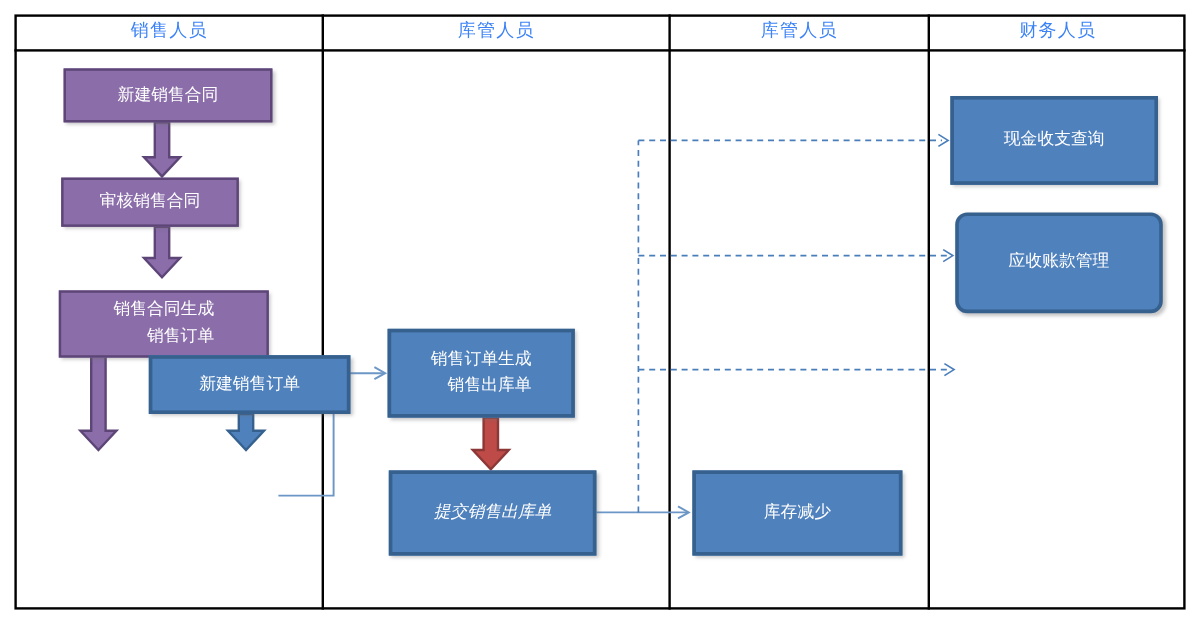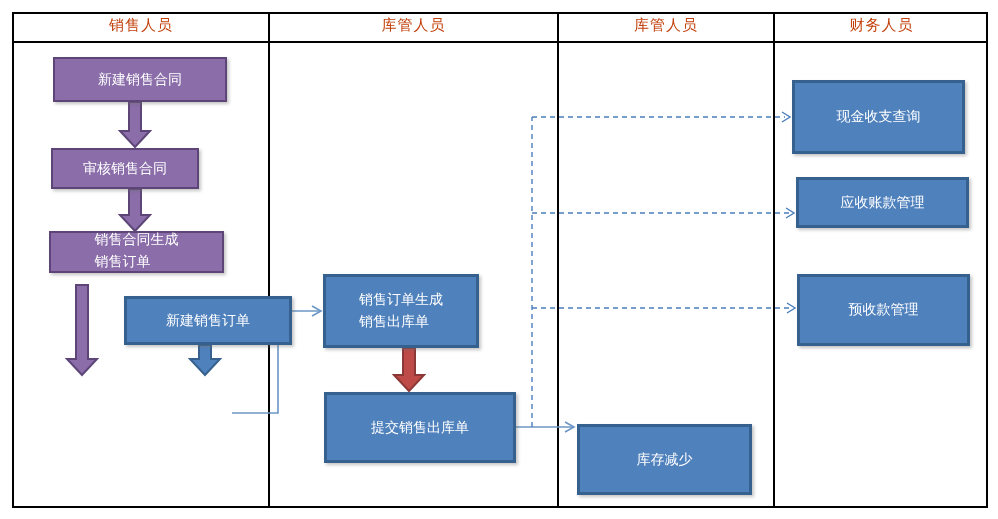--- a/index.html
+++ b/index.html
@@ -9,25 +9,25 @@
     overflow:hidden;
   }
   .frame{
     position:absolute;left:12px;top:12px;width:976px;height:496px;
     border:2px solid #000;box-sizing:border-box;background:transparent;
   }
   .vline{position:absolute;top:12px;height:496px;width:2px;background:#000;}
   .hline{position:absolute;left:12px;top:41px;width:976px;height:2px;background:#000;}
   .lane-header{
     position:absolute;top:12px;height:26px;display:flex;align-items:center;justify-content:center;
-    font-size:15px;color:#c2410c;letter-spacing:1px;
+    font-size:15px;color:#3b82f6;letter-spacing:1px;
   }
   .node{
     position:absolute;box-sizing:border-box;display:flex;align-items:center;justify-content:center;
-    text-align:left;color:#ffffff;font-size:14px;line-height:1.55;white-space:pre-line;
+    text-align:right;color:#ffffff;font-size:14px;line-height:1.55;white-space:pre-line;
     box-shadow:2px 2px 3px rgba(110,110,110,0.4);
   }
   .node.purple{background:#8A6DA9;border:2px solid #5D4677;}
   .node.blue{background:#4F81BD;border:3px solid #36618E;}
   svg.overlay{position:absolute;left:0;top:0;width:998px;height:519px;pointer-events:none;}
 </style>
 </head>
 <body>
 
 <div id="canvas">
@@ -68,27 +68,26 @@
 
     <path d="M532,213 L789,213" fill="none" stroke="#4A7EBB" stroke-width="1.4" stroke-dasharray="5 4"></path>
     <path d="M786,208 L794,213 L786,218" fill="none" stroke="#4A7EBB" stroke-width="1.4"></path>
 
     <path d="M532,308 L790,308" fill="none" stroke="#4A7EBB" stroke-width="1.4" stroke-dasharray="5 4"></path>
     <path d="M787,303 L795,308 L787,313" fill="none" stroke="#4A7EBB" stroke-width="1.4"></path>
   </svg>
 
   <div class="node purple" style="left:53px;top:57px;width:174px;height:45px;">新建销售合同</div>
   <div class="node purple" style="left:51px;top:148px;width:148px;height:41px;">审核销售合同</div>
-  <div class="node purple" style="left:49px;top:231px;width:175px;height:42px;font-family:Liberation Mono, monospace;">销售合同生成
+  <div class="node purple" style="left:49px;top:242px;width:175px;height:56px;">销售合同生成
 销售订单</div>
   <div class="node blue" style="left:124px;top:296px;width:168px;height:49px;">新建销售订单</div>
 
   <div class="node blue" style="left:323px;top:274px;width:156px;height:74px;">销售订单生成
 销售出库单</div>
-  <div class="node blue" style="left:324px;top:392px;width:192px;height:71px;">提交销售出库单</div>
+  <div class="node blue" style="left:324px;top:392px;width:173px;height:71px;font-style:italic;">提交销售出库单</div>
 
-  <div class="node blue" style="left:577px;top:392px;width:175px;height:71px;margin-top:32px;">库存减少</div>
+  <div class="node blue" style="left:577px;top:392px;width:175px;height:71px;">库存减少</div>
 
   <div class="node blue" style="left:792px;top:80px;width:173px;height:74px;">现金收支查询</div>
-  <div class="node blue" style="left:796px;top:177px;width:173px;height:51px;">应收账款管理</div>
-  <div class="node blue" style="left:797px;top:274px;width:173px;height:72px;">预收款管理</div>
+  <div class="node blue" style="left:796px;top:177px;width:173px;height:84px;border-radius:10px;">应收账款管理</div>
 
 </div>
 
 </body></html>

